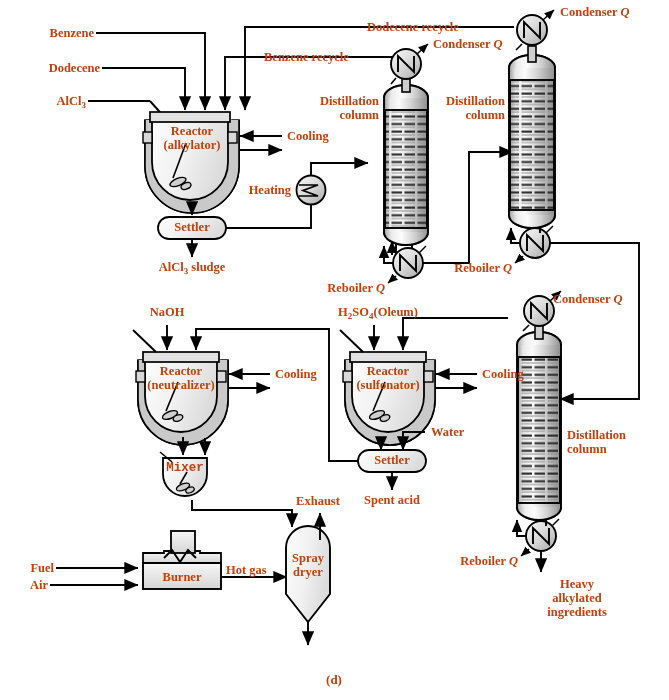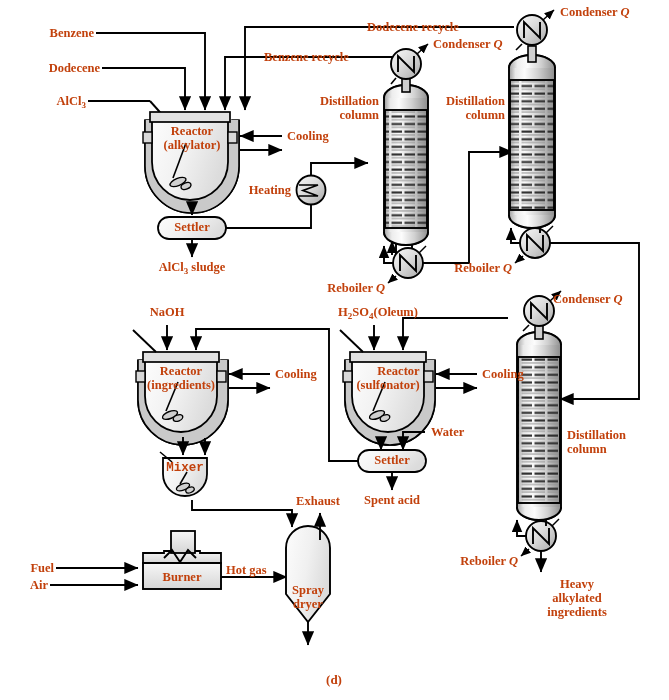--- a/index.html
+++ b/index.html
@@ -389,37 +389,37 @@
 <span style="display:block;text-align:right;">column</span></div>
 
 <div class="lbl rt" style="left:385px; top:281px;"><span>Reboiler</span> <span class="ital">Q</span></div>
 <div class="lbl rt" style="left:512px; top:261px;"><span>Reboiler</span> <span class="ital">Q</span></div>
 <div class="lbl rt" style="left:518px; top:554px;"><span>Reboiler</span> <span class="ital">Q</span></div>
 
 <div class="lbl ctr" style="left:167px; top:305px;">NaOH</div>
 <div class="lbl ctr" style="left:378px; top:305px;">H<span class="sub">2</span>SO<span class="sub">4</span>(Oleum)</div>
 
 <div class="lbl ctr" style="left:181px; top:364px;"><span>Reactor</span>
-<span>(ingredients)</span></div>
-
-<div class="lbl ctr" style="left:388px; top:364px;text-align:right;"><span>Reactor</span>
+<span>(neutralizer)</span></div>
+
+<div class="lbl ctr" style="left:388px; top:364px;"><span>Reactor</span>
 <span>(sulfonator)</span></div>
 
 <div class="lbl" style="left:275px; top:367px;">Cooling</div>
 <div class="lbl" style="left:482px; top:367px;">Cooling</div>
 
 
 <div class="lbl ctr" style="left:185px; top:461px;font-family:Liberation Mono, monospace;">Mixer</div>
 
 <div class="lbl" style="left:431px; top:425px;">Water</div>
 <div class="lbl ctr" style="left:392px; top:453px;">Settler</div>
 <div class="lbl ctr" style="left:392px; top:493px;">Spent acid</div>
 
 <div class="lbl ctr" style="left:318px; top:494px;">Exhaust</div>
-<div class="lbl ctr" style="left:308px; top:551px;margin-top:32px;"><span>Spray</span>
+<div class="lbl ctr" style="left:308px; top:551px;"><span>Spray</span>
 <span>dryer</span></div>
 
 <div class="lbl rt" style="left:54px;  top:561px;">Fuel</div>
 <div class="lbl rt" style="left:48px;  top:578px;">Air</div>
 <div class="lbl ctr" style="left:182px; top:570px;">Burner</div>
 <div class="lbl" style="left:226px; top:563px;">Hot gas</div>
 
 <div class="lbl" style="left:567px; top:428px;"><span>Distillation</span>
 <span style="display:block;">column</span></div>
 

